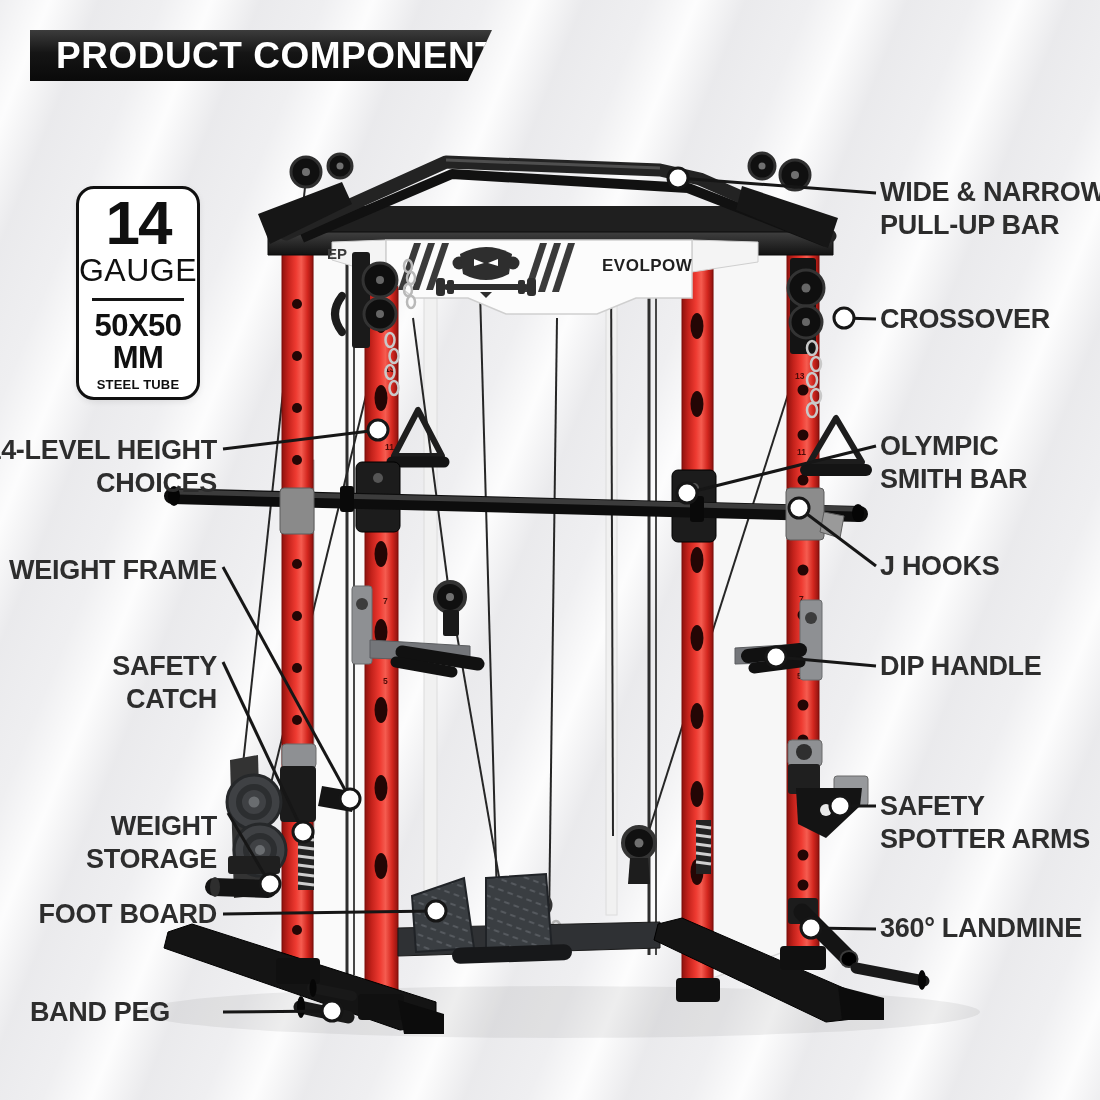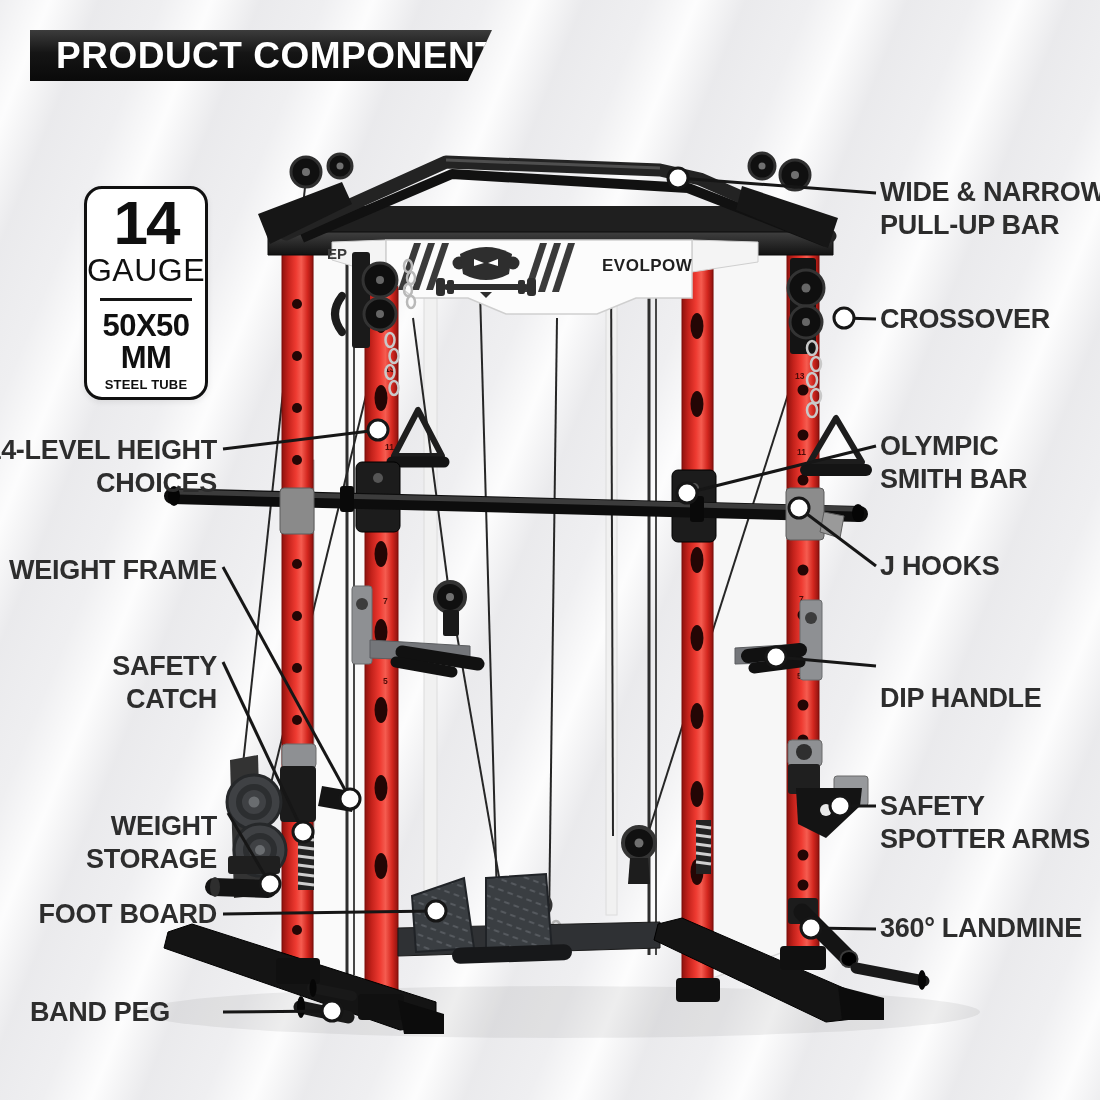--- a/index.html
+++ b/index.html
@@ -18,21 +18,21 @@
     background:linear-gradient(180deg,#3c3c3c 0%,#151515 45%,#0a0a0a 100%);
     clip-path:polygon(0 0,100% 0,calc(100% - 24px) 100%,0 100%);
     display:flex;align-items:center;
   }
   #banner .t{
     color:#fff;font-weight:700;font-size:37px;letter-spacing:.5px;
     padding-left:26px;white-space:nowrap;
   }
   
   #badge{
-    position:absolute;left:84px;top:186px;width:118px;height:208px;
+    position:absolute;left:76px;top:186px;width:118px;height:208px;
     background:#fff;border:3.5px solid #101010;border-radius:18px;
     box-shadow:0 2px 6px rgba(0,0,0,.08);
     display:flex;flex-direction:column;align-items:center;justify-content:center;
     text-align:center;color:#101010;
   }
   #badge .g14{font-weight:700;font-size:62px;line-height:58px;letter-spacing:-2px;}
   #badge .gauge{font-weight:400;font-size:32px;letter-spacing:.5px;}
   #badge .div{width:78%;height:2.5px;background:#151515;margin:9px 0;}
   #badge .dim{font-weight:700;font-size:31px;line-height:32px;letter-spacing:-.5px;}
   #badge .steel{font-weight:700;font-size:13px;letter-spacing:.2px;margin-top:3px;}
@@ -438,21 +438,21 @@
     <div>CROSSOVER</div>
   </div>
   <div class="label" style="left:880px;top:430px">
     <div>OLYMPIC</div>
     <div>SMITH BAR</div>
   </div>
   <div class="label" style="left:880px;top:550px">
     <div>J HOOKS</div>
 
   </div>
-  <div class="label" style="left:880px;top:682px">
+  <div class="label" style="left:880px;top:650px">
     <div>DIP HANDLE</div>
 
   </div>
   <div class="label" style="left:880px;top:790px">
     <div>SAFETY</div>
     <div>SPOTTER ARMS</div>
   </div>
   <div class="label" style="left:880px;top:912px">
     <div>360° LANDMINE</div>
 

